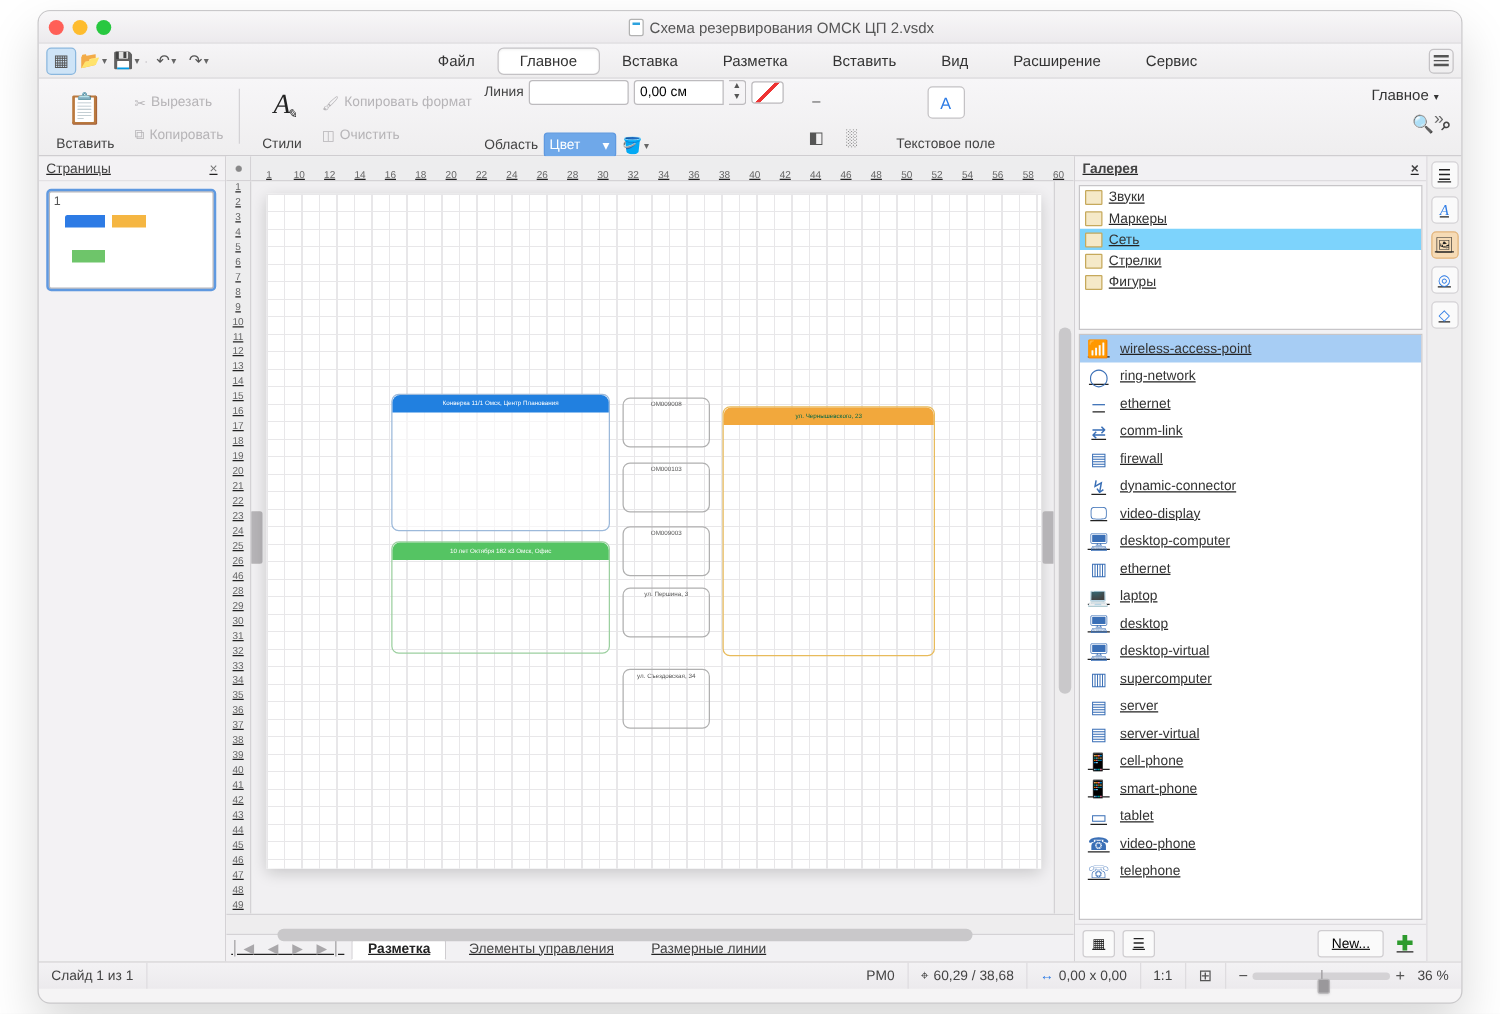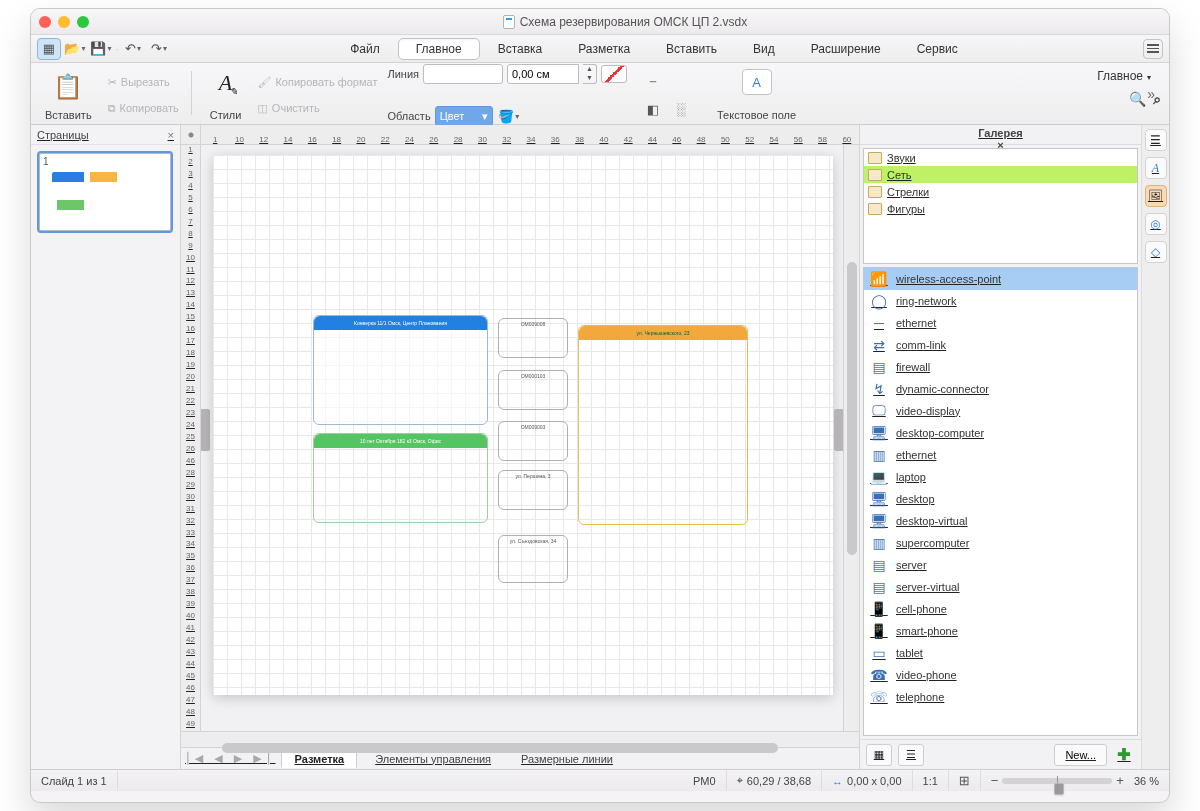--- a/index.html
+++ b/index.html
@@ -105,24 +105,24 @@
 .navarrows { color:#a9a7aa; letter-spacing:4px; user-select:none; }
 .sheet { padding:2px 12px; border:1px solid #cfcdd0; border-bottom-color:#fff; background:#fff; border-radius:4px 4px 0 0; font-weight:600; font-size:11px; }
 .sheet2 { padding:2px 12px; color:#444; font-size:11px; }
 
 
 .gallerywrap { width:310px; background:#f2f1f3; border-left:1px solid #d4d2d5; display:flex; }
 .gallery { flex:1; display:flex; flex-direction:column; }
 .sidetools { width:28px; background:#efeeef; border-left:1px solid #dedcdf; display:flex; flex-direction:column; align-items:center; gap:6px; padding-top:4px; }
 .sidetools .sbtn { width:22px; height:22px; border:1px solid #d4d2d5; border-radius:4px; display:flex; align-items:center; justify-content:center; font-size:12px; background:#fafafa; }
 .sidetools .sbtn.sel { background:#f6dbb6; border-color:#e2b379; }
-.ghead { height:20px; padding:2px 6px; font-weight:600; font-size:11px; color:#444; display:flex; align-items:center; justify-content:space-between; border-bottom:1px solid #dedcdf;flex-direction:column; }
+.ghead { height:20px; padding:2px 6px; font-weight:600; font-size:11px; color:#444; display:flex; align-items:center; justify-content:space-between; border-bottom:1px solid #dedcdf; }
 .catlist { border:1px solid #c7c5c8; margin:3px; background:#fff; height:116px; overflow:auto; }
 .catitem { height:17px; display:flex; align-items:center; gap:5px; padding:0 4px; font-size:11px; color:#333; }
-.catitem.sel { background:#bef264; }
+.catitem.sel { background:#7dd3fc; }
 .catitem .fi { width:14px; height:12px; border:1px solid #c6a95b; background:#f5e9c8; border-radius:1px; }
 .shapelist { flex:1; border:1px solid #c7c5c8; margin:0 3px 3px 3px; background:#fff; overflow:auto; }
 .shapeitem { height:22px; display:flex; align-items:center; gap:8px; padding:0 6px; font-size:11px; color:#333; border-bottom:1px solid transparent; }
 .shapeitem.sel { background:#a7cdf4; }
 .shapeitem .ic { width:18px; height:18px; display:flex; align-items:center; justify-content:center; font-size:14px; color:#3a6fb6; }
 .gfoot { height:30px; display:flex; align-items:center; padding:0 6px; gap:6px; border-top:1px solid #dedcdf; }
 .gfoot .viewbtn { width:26px; height:22px; border:1px solid #cfcdd0; border-radius:3px; background:#fafafa; font-size:11px; display:flex; align-items:center; justify-content:center; }
 .gfoot .spacer { flex:1; }
 .gfoot .newbtn { height:22px; padding:0 10px; border:1px solid #cfcdd0; border-radius:3px; background:#fafafa; font-size:11px; }
 .gfoot .plus { width:22px; height:22px; color:#2d9a2d; font-weight:bold; font-size:16px; display:flex; align-items:center; justify-content:center; }
@@ -400,20 +400,24 @@
       <div class="gallery">
         <div class="ghead">
           <span>Галерея</span>
           <span class="x">×</span>
         </div>
         <div class="catlist" id="catlist">
             <div class="catitem">
               <span class="fi"></span>
               <span>Звуки</span>
             </div>
+            <div class="catitem">
+              <span class="fi"></span>
+              <span>Маркеры</span>
+            </div>
             <div class="catitem sel">
               <span class="fi"></span>
               <span>Сеть</span>
             </div>
             <div class="catitem">
               <span class="fi"></span>
               <span>Стрелки</span>
             </div>
             <div class="catitem">
               <span class="fi"></span>

